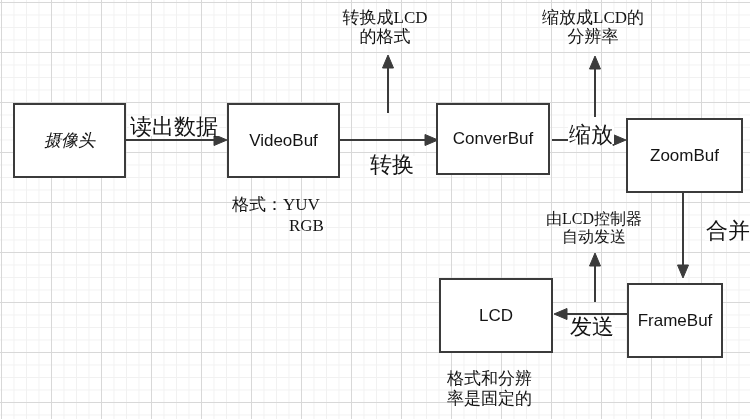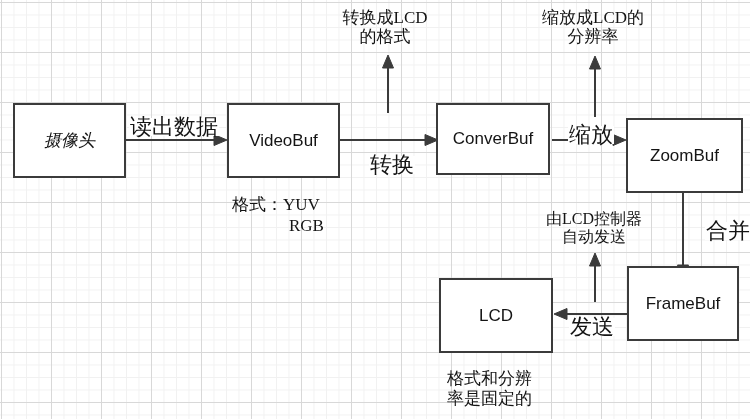--- a/index.html
+++ b/index.html
@@ -49,21 +49,21 @@
     justify-content: center;
     font-size: 17px;
     text-align: center;
     white-space: nowrap;
   }
   .node-camera   { left: 13px;  top: 103px; width: 113px; height: 75px; font-style: italic; }
   .node-videobuf { left: 227px; top: 103px; width: 113px; height: 75px; }
   .node-converbuf{ left: 436px; top: 103px; width: 114px; height: 72px; }
   .node-zoombuf  { left: 626px; top: 118px; width: 117px; height: 75px; }
   .node-lcd      { left: 439px; top: 278px; width: 114px; height: 75px; }
-  .node-framebuf { left: 627px; top: 266px; width: 112px; height: 75px; }
+  .node-framebuf { left: 627px; top: 283px; width: 96px; height: 75px; }
   .edge-label {
     position: absolute;
     transform: translateX(-50%);
     background: #ffffff;
     padding: 0 1px;
     font-family: "Liberation Serif", serif;
     font-size: 22px;
     line-height: 18px;
     white-space: nowrap;
   }

